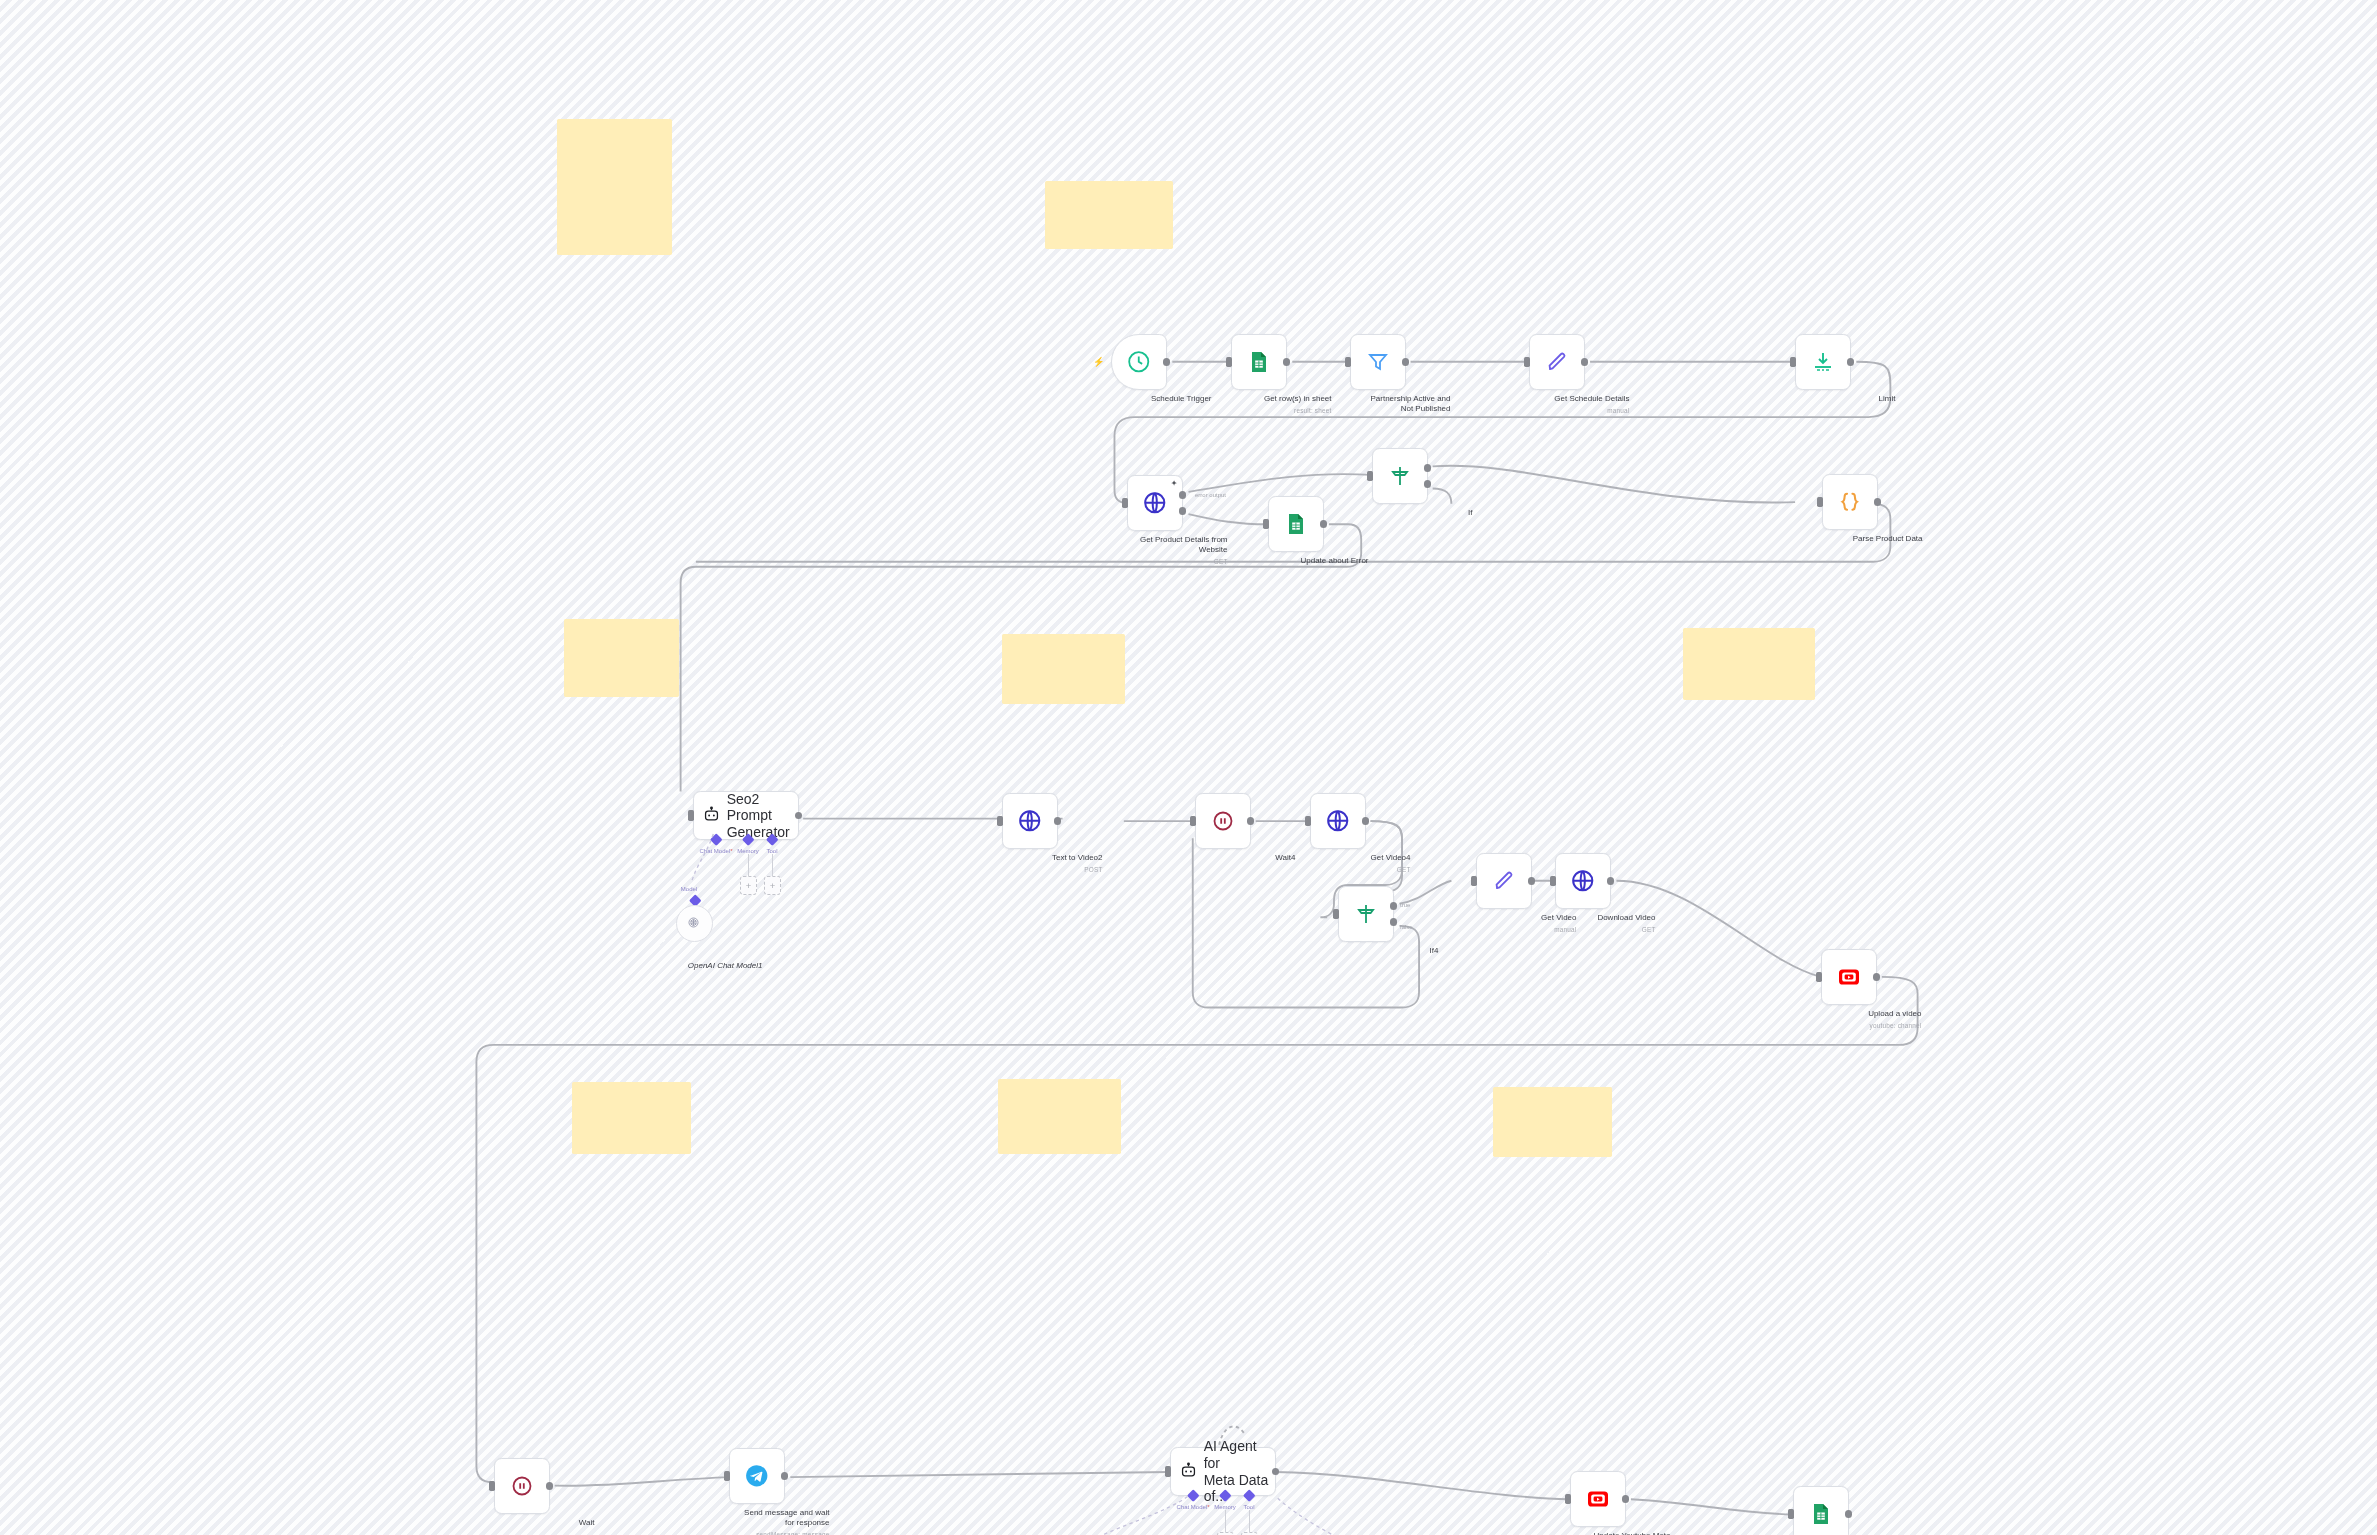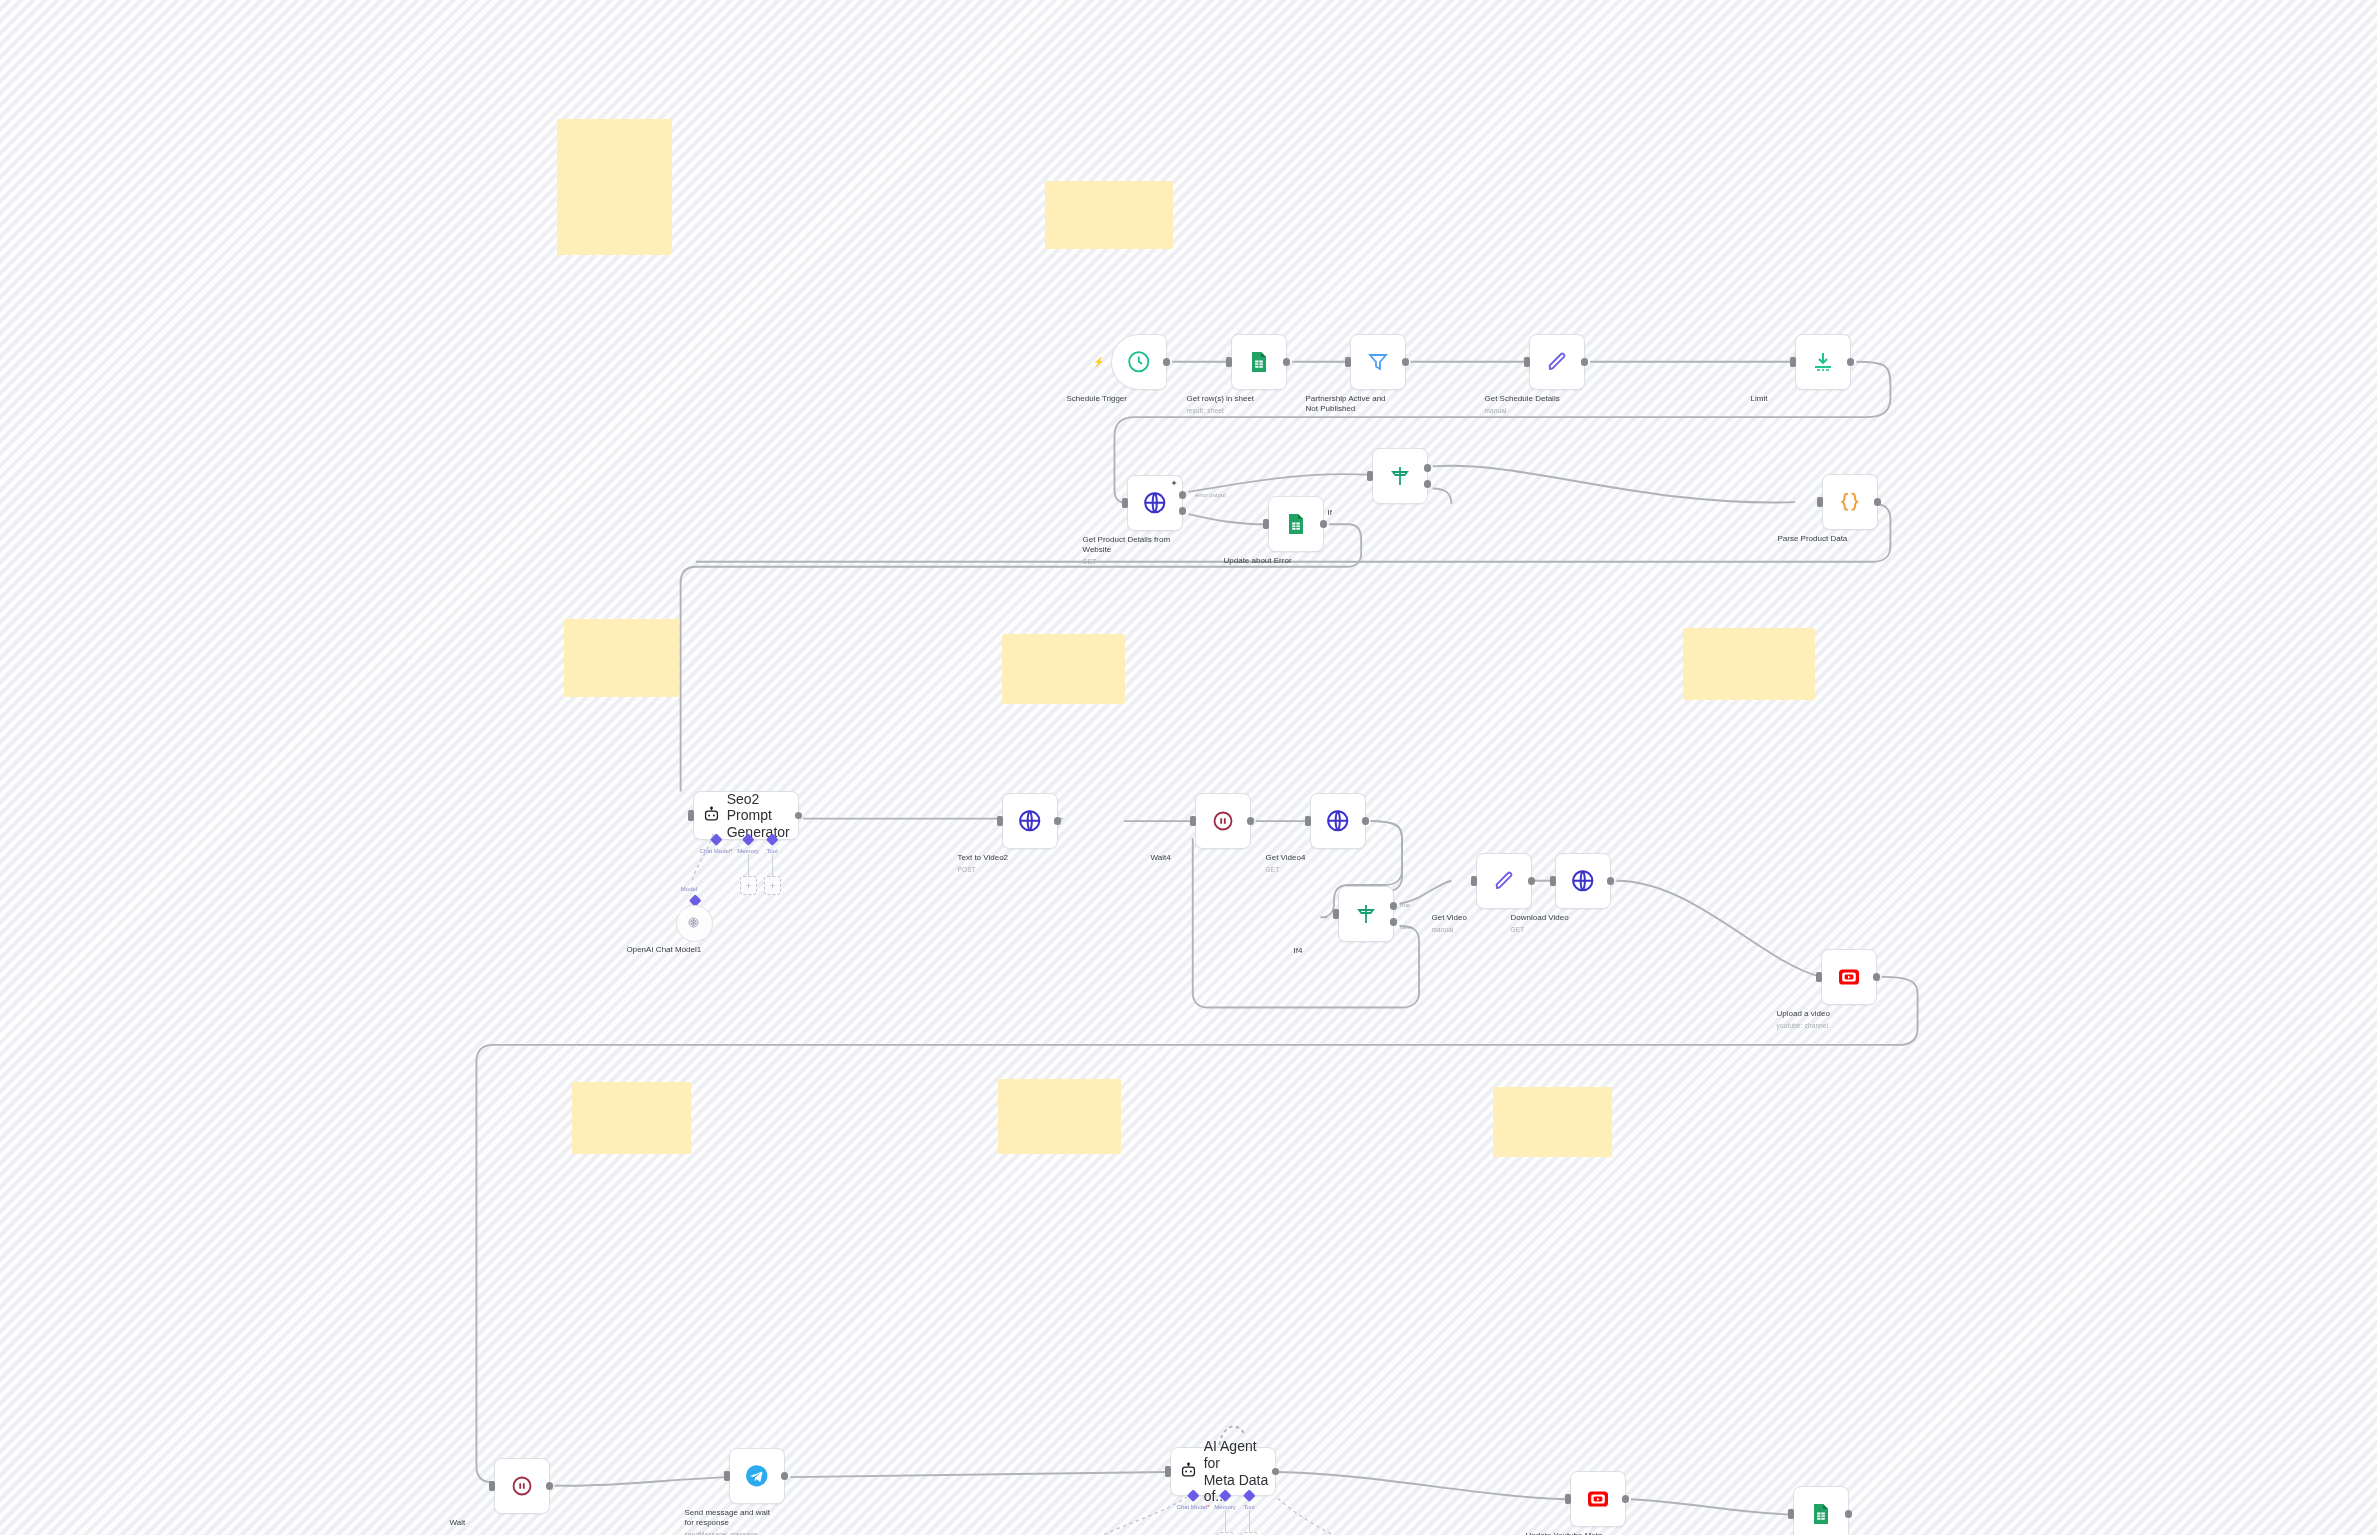--- a/index.html
+++ b/index.html
@@ -66,21 +66,21 @@
   .node.wide .agent-title {
     font-size: 14px; line-height: 1.18; color: #2e2f35; font-weight: 400;
     white-space: pre-line;
   }
   .caption {
     position: absolute;
     width: 145px;
     left: 50%; transform: translateX(-50%);
     top: 100%;
     margin-top: 5.1px;
-    text-align: left;
+    text-align: right;
     font-size: 8px;
     line-height: 1.25;
     color: #3b3d44;
     white-space: pre-line;
     pointer-events: none;
   }
   .subcaption {
     display: block;
     font-size: 6.4px;
     color: #a7a9b0;
@@ -128,21 +128,21 @@
   .subline { position: absolute; width: 1.1px; background: #cfd1d8; }
   
   .lmnode {
     position: absolute;
     width: 37px; height: 37px;
     border-radius: 50%;
     background: #fdfdfe;
     border: 1.4px solid #dfe1e7;
     display:flex; align-items:center; justify-content:center;
   }
-  .lmnode .caption { width: 136px; margin-top: 4px; }
+  .lmnode .caption { width: 136px; margin-top: 20px; font-style: italic; }
   .trigger-bolt {
     position: absolute;
     left: -19px; top: 50%; margin-top: -4.3px;
     width: 8.5px; height: 8.5px;
     color: #f06a5a; font-size: 9.4px; line-height: 8.5px;
   }
   .corner-plus {
     position: absolute; right: 4.3px; top: 2.6px;
     font-size: 8.5px; color: #52545b; line-height: 1;
   }

